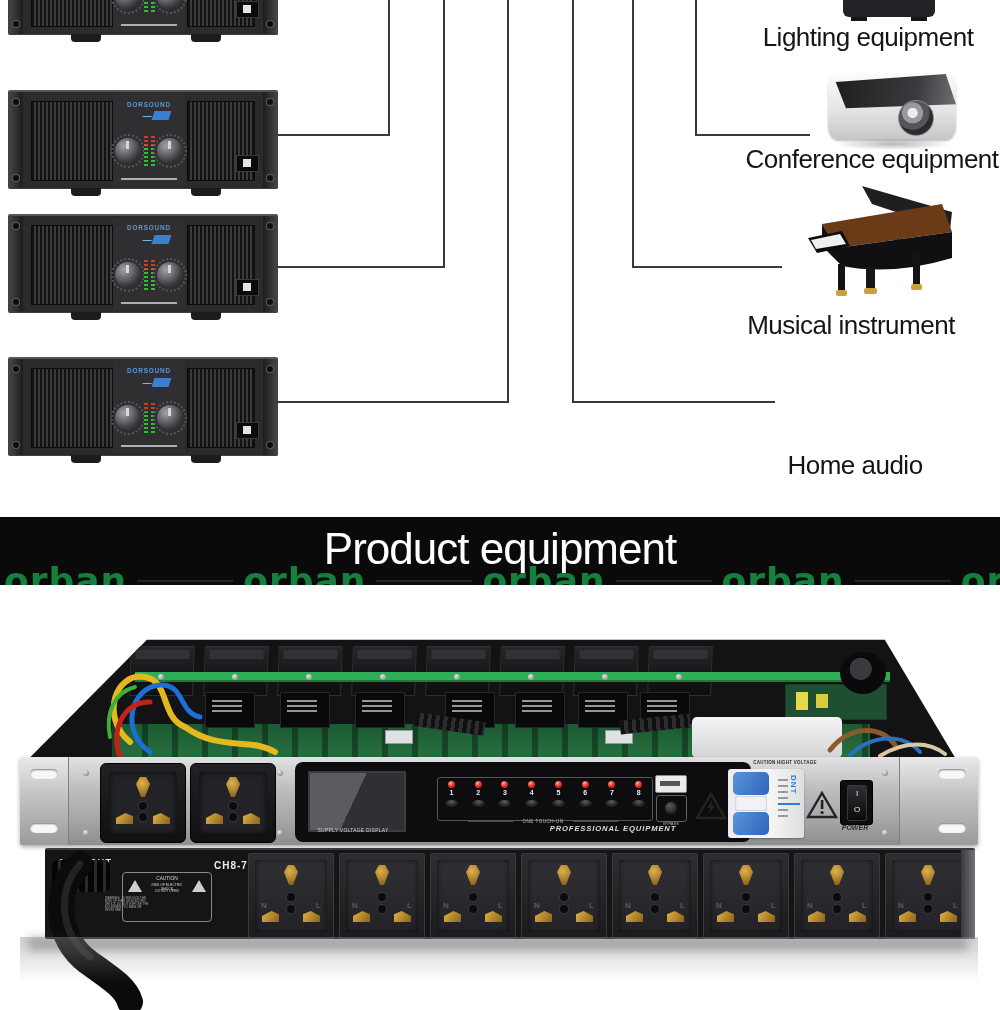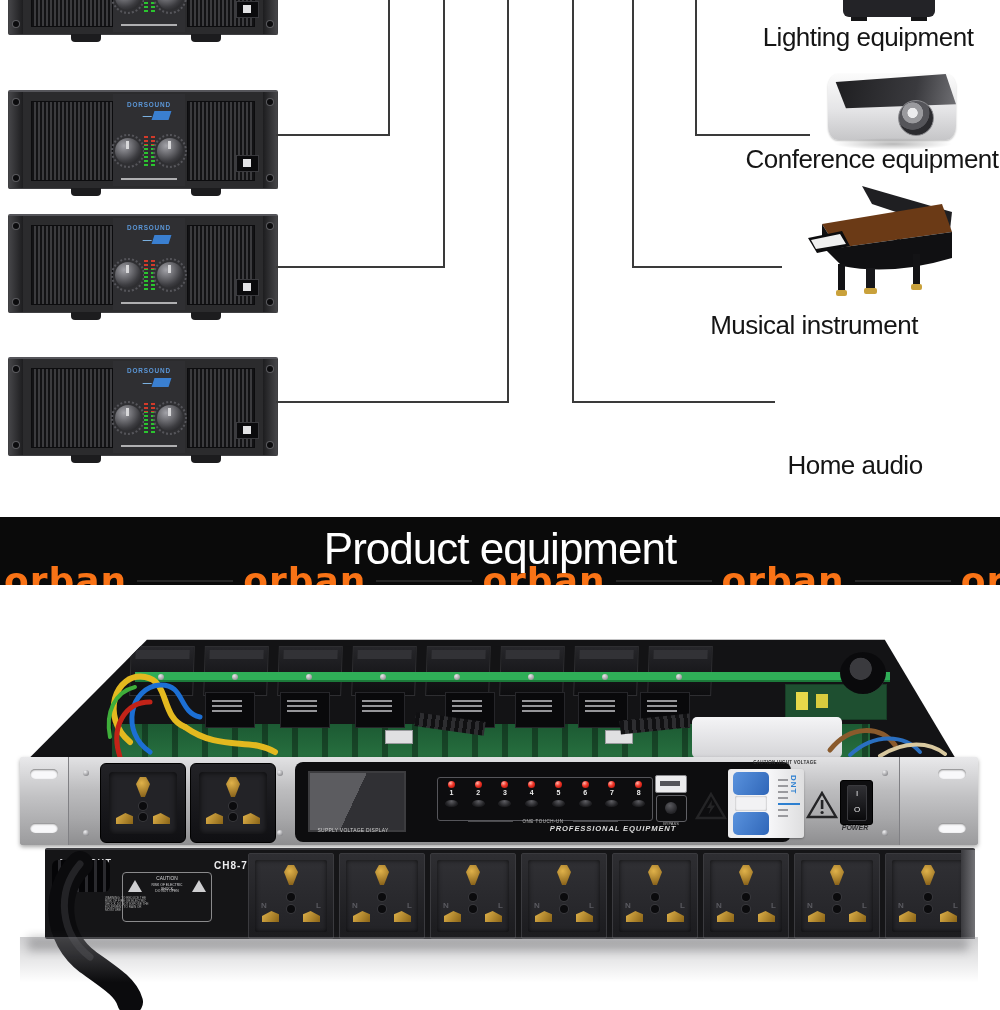--- a/index.html
+++ b/index.html
@@ -82,21 +82,21 @@
   .ha.bar{left:30px;top:104px;width:148px;height:20px;border-radius:3px;background:#101013;border-top:2px solid #3c3c40;}
   .ha.bar::after{content:"";position:absolute;right:10px;top:8px;width:4px;height:4px;border-radius:50%;background:#d23a2a;}
   .home-wm{position:absolute;left:2px;top:76px;width:224px;font-size:40px;font-weight:bold;
        color:rgba(255,255,255,.52);letter-spacing:2px;text-shadow:0 0 3px rgba(110,110,110,.55);}
 
   
   .banner{position:absolute;left:0;top:517px;width:1000px;height:68px;background:#0a0a0a;overflow:hidden;}
   .banner-title{position:absolute;left:0;top:0;width:100%;margin:0;text-align:center;line-height:64px;
        font-size:44px;font-weight:500;color:#fff;letter-spacing:-1px;}
   .wm-row{position:absolute;left:4px;bottom:-16px;display:flex;align-items:center;white-space:nowrap;}
-  .wm{font-family:"DejaVu Sans",sans-serif;font-weight:bold;font-size:36px;color:#f97316;letter-spacing:1px;}
+  .wm{font-family:"DejaVu Sans",sans-serif;font-weight:bold;font-size:36px;color:#15803d;letter-spacing:1px;}
   .wm-dash{width:96px;height:2px;background:#262626;margin:0 10px;}
 
   
   .internals{position:absolute;left:20px;top:622px;width:940px;height:136px;background:#131315;
        clip-path:polygon(13.5% 13%,92% 13%,99.5% 100%,1% 100%);}
   .sback{position:absolute;top:24px;left:calc(110px + var(--i)*74px);width:62px;height:48px;
        background:linear-gradient(#26262a,#0d0d0f);border:1px solid #2e2e31;transform:skewX(-2deg);}
   .sback::before{content:"";position:absolute;left:4px;top:3px;right:4px;height:9px;background:#323236;}
   .gstrip{position:absolute;left:115px;top:50px;width:755px;height:8px;background:#2fae57;
        border-bottom:2px solid #1c7a3a;}
@@ -140,21 +140,21 @@
        background:radial-gradient(circle at 40% 30%,#e0b24a,#7a5513);
        clip-path:polygon(28% 0,72% 0,100% 35%,64% 100%,36% 100%,0 35%);}
   .dotc{position:absolute;left:50%;width:8px;height:8px;border-radius:50%;transform:translateX(-50%);
        background:#0b0b0d;box-shadow:0 0 0 1px #38383c;}
   .gold-b{position:absolute;bottom:10px;width:17px;height:11px;
        background:linear-gradient(120deg,#e0b24a,#8a6417);}
   .gold-b.bl{left:7px;clip-path:polygon(0 45%,55% 0,100% 30%,100% 100%,0 100%);}
   .gold-b.br{right:7px;clip-path:polygon(0 30%,45% 0,100% 45%,100% 100%,0 100%);}
   .nl{position:absolute;bottom:22px;font-size:8px;color:#5a5a60;font-weight:bold;}
   .nl.n{left:6px;} .nl.ll{right:6px;}
-  .fstrip{position:absolute;left:275px;top:5px;width:456px;height:80px;border-radius:8px;background:#0d0d0f;padding-left:40px;}
+  .fstrip{position:absolute;left:275px;top:5px;width:456px;height:80px;border-radius:8px;background:#0d0d0f;}
   .lcd{position:absolute;left:13px;top:9px;width:94px;height:57px;border:2px solid #3c3c3f;
        background:linear-gradient(115deg,#5c5c60 0 47%,#303034 47% 100%);}
   .tiny{position:absolute;text-align:center;color:#cfcfcf;}
   .supply-label{left:-22px;top:66px;width:160px;font-size:9px;transform:scale(.55);transform-origin:center top;letter-spacing:.5px;}
   .chbox{position:absolute;left:142px;top:15px;width:214px;height:42px;border:1px solid #55555a;
        border-radius:3px;display:flex;}
   .ch{flex:1;text-align:center;padding-top:3px;}
   .led{width:7px;height:7px;border-radius:50%;margin:0 auto 1px;
        background:radial-gradient(circle at 35% 30%,#ffb3aa,#f03326 45%,#9c1108);}
   .chnum{font-size:7px;font-weight:bold;color:#ededed;line-height:8px;}
@@ -350,21 +350,21 @@
     <path d="M22,38 L37,62 L152,46 L152,72 Q92,90 42,80 L22,60 Z" fill="#101012"></path>
     <polygon points="8,52 42,45 50,60 17,67" fill="#0c0c0e"></polygon>
     <polygon points="11,54 40,48 46,58 16,63" fill="#efefef"></polygon>
     <rect x="38" y="78" width="7" height="28" fill="#131315"></rect>
     <rect x="113" y="68" width="7" height="32" fill="#131315"></rect>
     <rect x="66" y="82" width="9" height="22" fill="#17171a"></rect>
     <rect x="36" y="104" width="11" height="6" rx="2" fill="#c9a13b"></rect>
     <rect x="111" y="98" width="11" height="6" rx="2" fill="#c9a13b"></rect>
     <rect x="64" y="102" width="13" height="6" rx="2" fill="#c9a13b"></rect>
   </svg>
-  <div class="equip-label" style="left:664px;top:310px">Musical instrument</div>
+  <div class="equip-label" style="left:701px;top:310px">Musical instrument</div>
 
   <div class="equip-label" style="left:705px;top:450px">Home audio</div>
 
   <div class="banner">
     <h1 class="banner-title">Product equipment</h1>
     <div class="wm-row">
       <span class="wm">orban</span>
         <span class="wm-dash"></span>
       <span class="wm">orban</span>
         <span class="wm-dash"></span>

